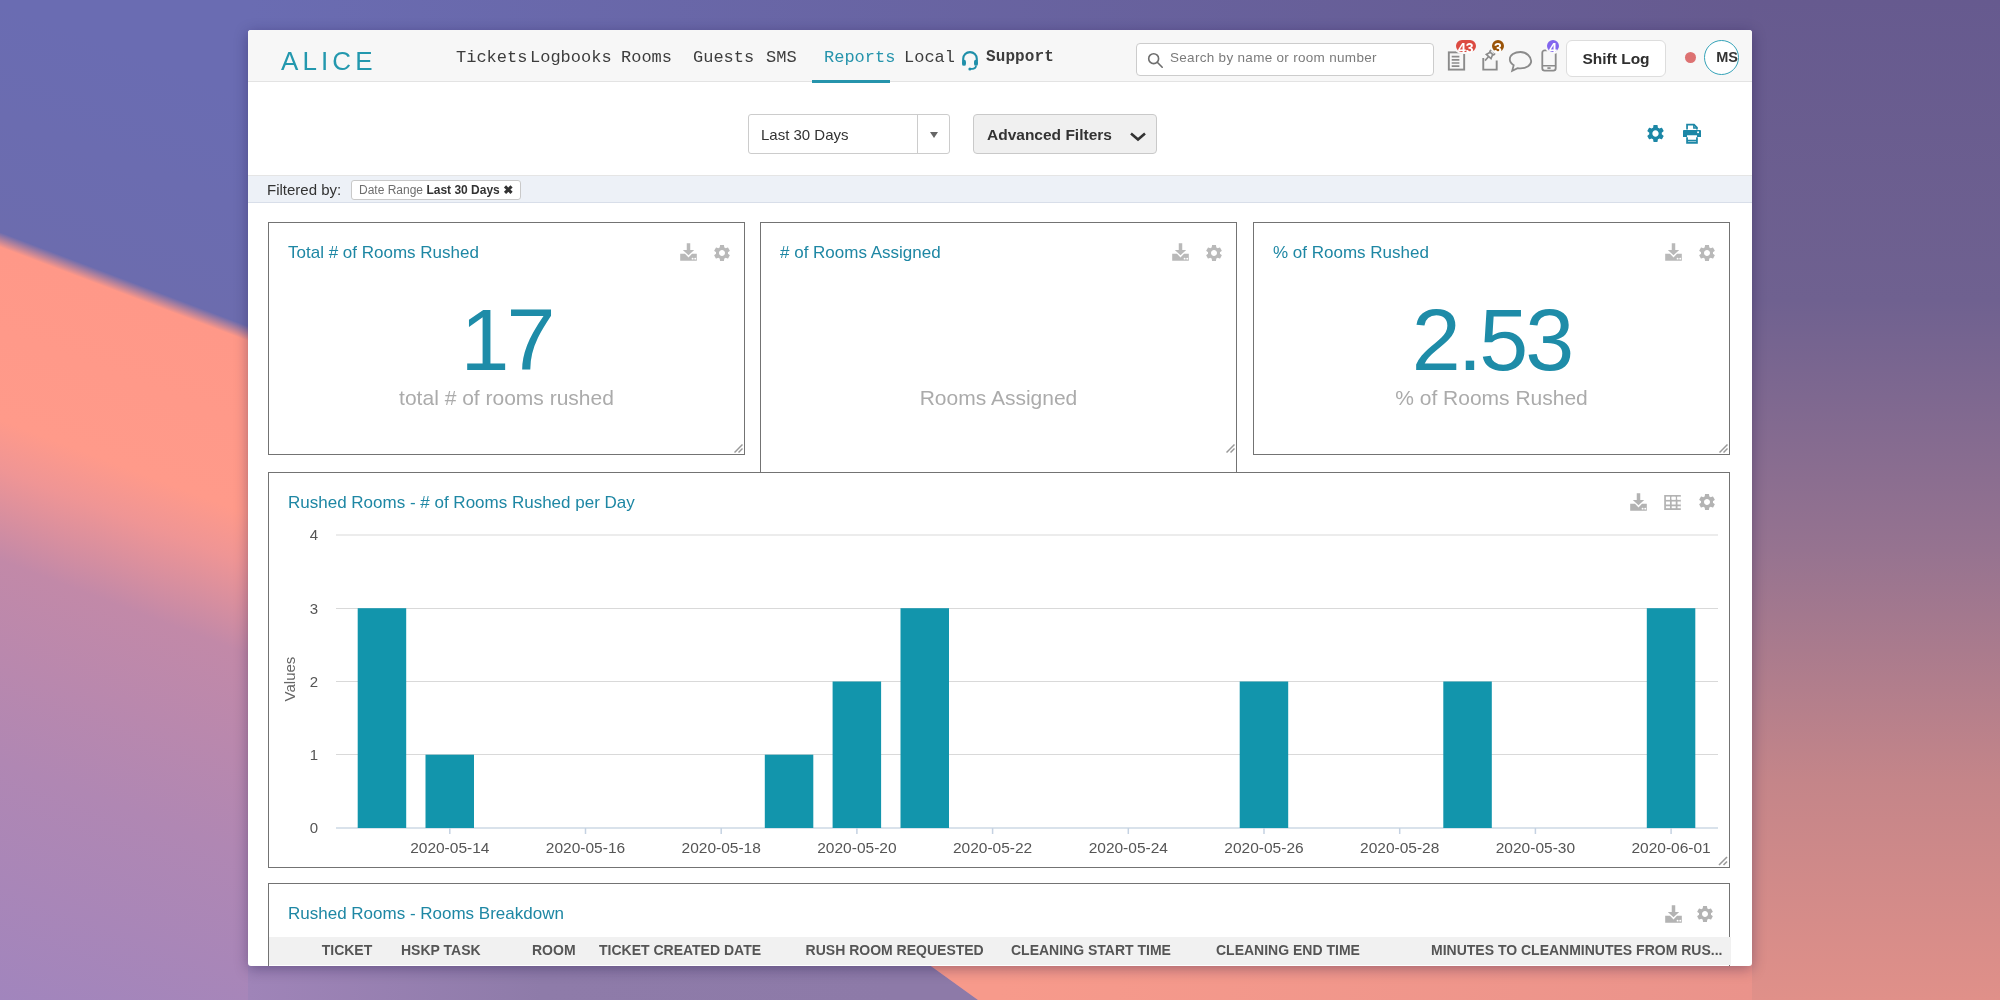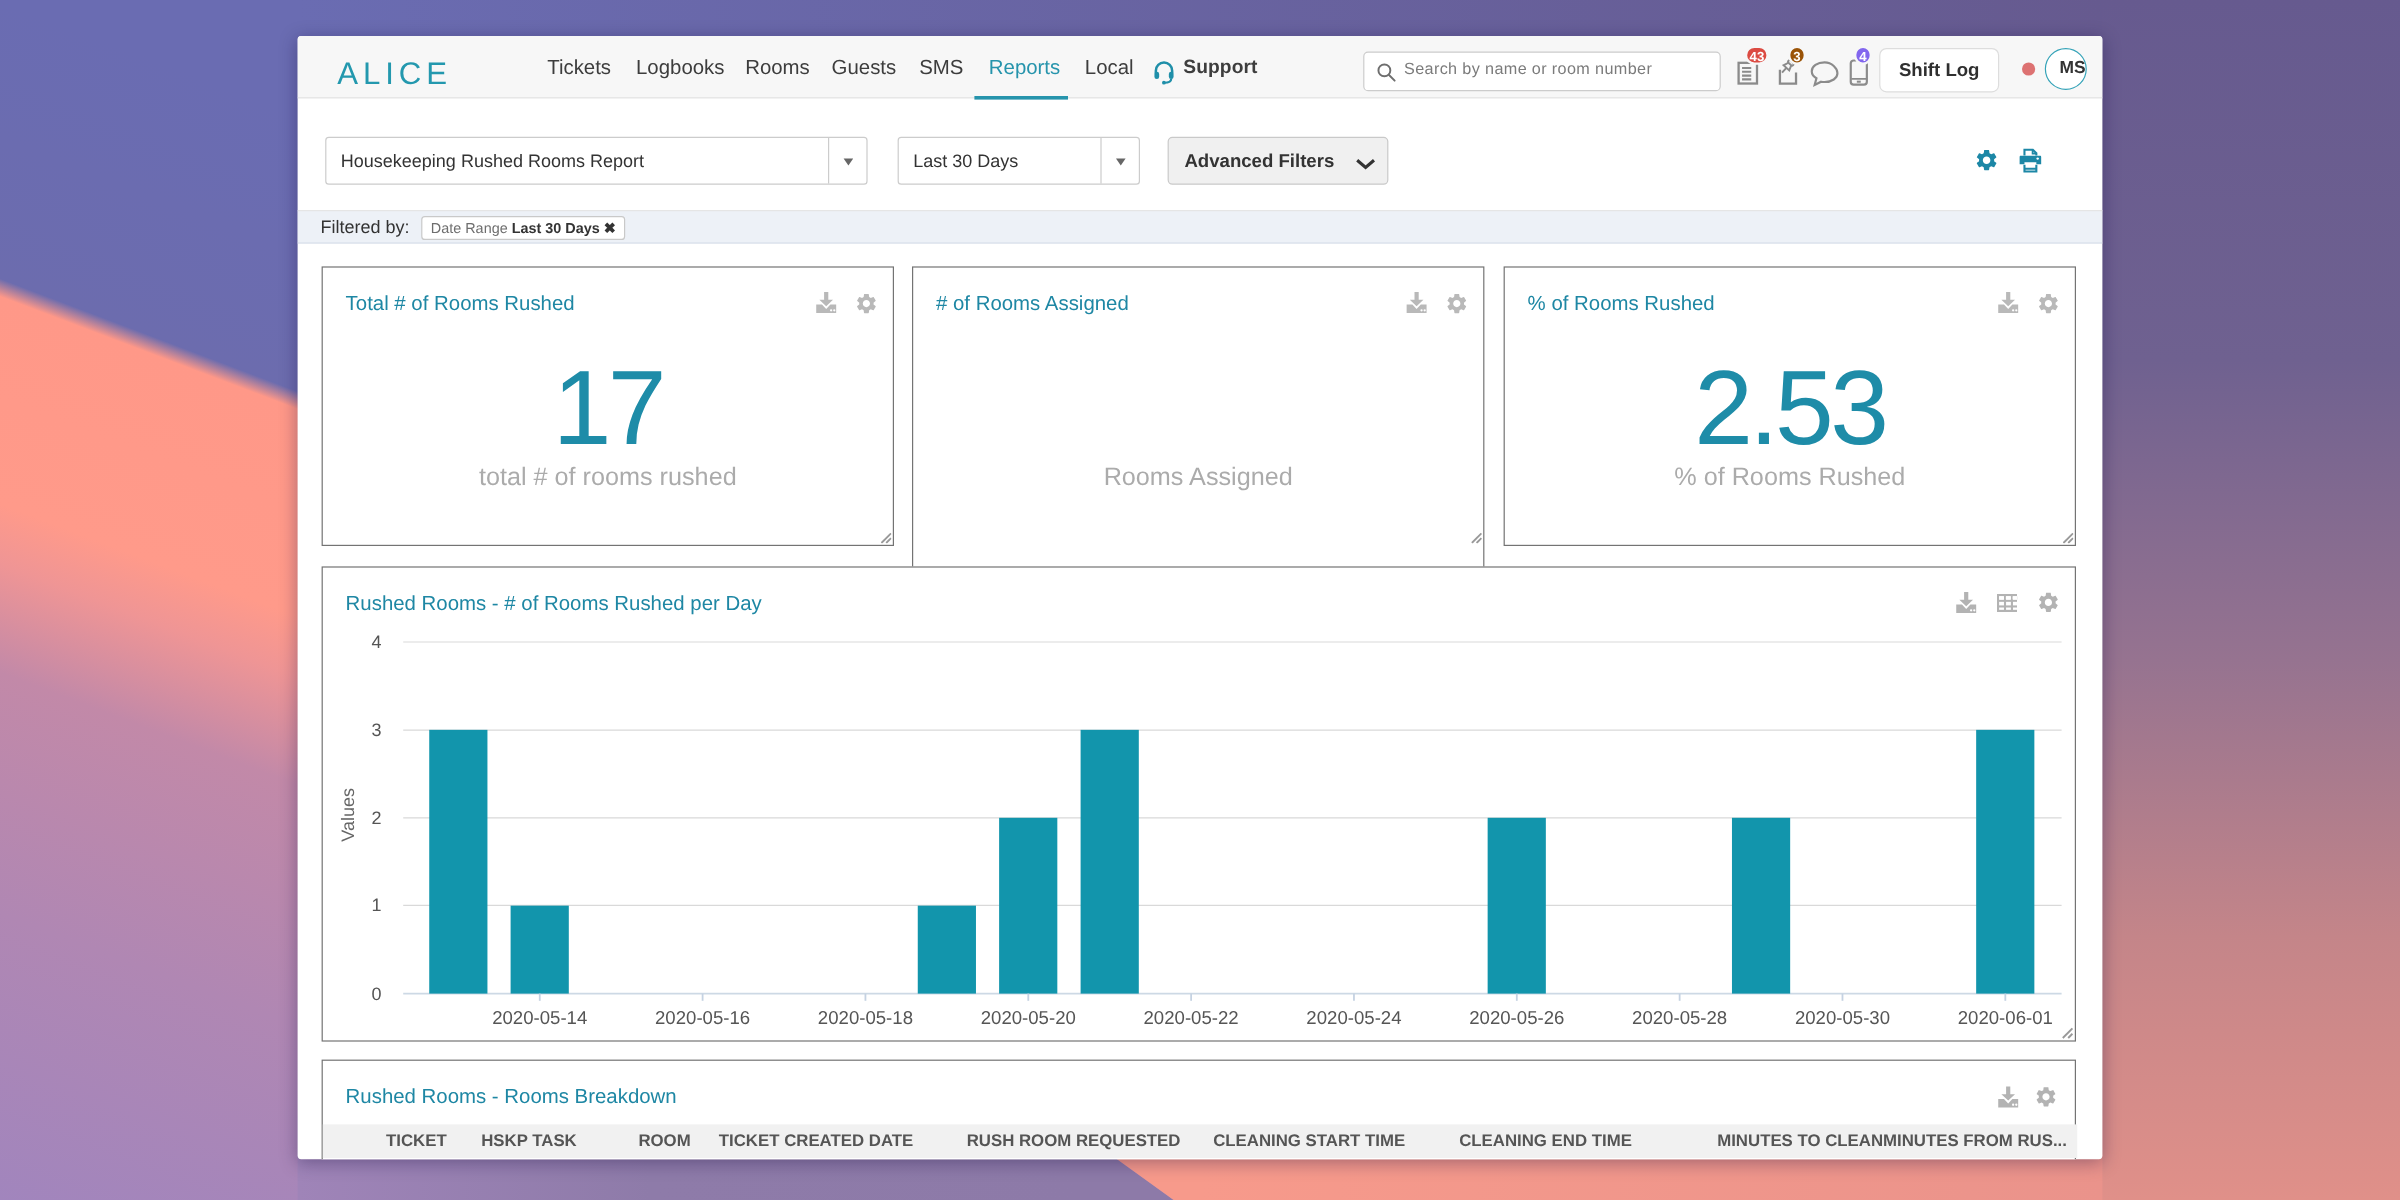--- a/index.html
+++ b/index.html
@@ -3,29 +3,29 @@
 <meta charset="utf-8">
 <style>
 * { margin:0; padding:0; box-sizing:border-box; }
 html,body { width:2000px; height:1000px; overflow:hidden; font-family:"Liberation Sans", sans-serif; }
 #bg { position:fixed; left:0; top:0; width:2000px; height:1000px; z-index:0; }
 .page { position:absolute; left:248px; top:30px; width:1504px; height:936px; background:#fff; border-radius:3px; z-index:1; box-shadow:0 3px 14px rgba(20,10,60,.35); overflow:hidden; }
 .abs { position:absolute; }
 
 .hdr { position:absolute; left:0; top:0; width:100%; height:52px; background:#f7f7f7; border-bottom:1px solid #e3e3e3; }
 .logo { position:absolute; left:33px; top:16px; font-size:26px; letter-spacing:4.1px; color:#2398AE; }
-.nav a { position:absolute; top:27px; transform:translateY(-50%); font-size:17px; color:#3d3d3d; text-decoration:none; white-space:nowrap; }
+.nav a { position:absolute; top:27px; transform:translateY(-50%); font-size:17px; color:#3d3d3d; text-decoration:none; white-space:nowrap;font-family:Liberation Mono, monospace; }
 .nav a.rep { color:#2694AC; }
 .underline { position:absolute; left:564px; top:50px; width:78px; height:3px; background:#2694AC; }
 .search { position:absolute; left:888px; top:13px; width:298px; height:33px; border:1px solid #ccc; border-radius:4px; background:#fff; }
 .search span { position:absolute; left:33px; top:6px; font-size:13.5px; color:#7b7b7b; letter-spacing:0.3px; }
 .shift { position:absolute; left:1318px; top:10px; width:100px; height:37px; background:#fff; border:1px solid #ddd; border-radius:6px; font-weight:bold; font-size:15.5px; color:#2f2f2f; text-align:center; line-height:35px; }
 .reddot { position:absolute; left:1437px; top:22px; width:11px; height:11px; border-radius:50%; background:#DD7272; }
 .avatar { position:absolute; left:1456px; top:10px; width:35px; height:35px; border-radius:50%; border:1.7px solid #35A3B8; background:#fff; text-align:right; line-height:32px; font-weight:bold; font-size:14.5px; color:#333; }
-.badge { position:absolute; min-width:15px; height:16px; border-radius:9px; color:#fff; font-size:11px; font-weight:bold; text-align:center; line-height:16px; padding:0 2px; border:2px solid #f7f7f7; }
+.badge { position:absolute; min-width:15px; height:16px; border-radius:9px; color:#fff; font-size:14px; font-weight:bold; text-align:center; line-height:16px; padding:0 2px; border:2px solid #f7f7f7; }
 
 .sel { position:absolute; top:84px; height:40px; border:1px solid #ccc; border-radius:3px; background:#fff; font-size:15px; color:#333; }
 .sel .txt { position:absolute; left:12px; top:11px; white-space:nowrap; }
 .sel .arr { position:absolute; right:0; top:0; width:32px; height:100%; border-left:1px solid #ccc; }
 .sel .arr:after { content:""; position:absolute; left:12px; top:17px; border-left:4px solid transparent; border-right:4px solid transparent; border-top:6px solid #666; }
 .advf { position:absolute; left:725px; top:84px; width:184px; height:40px; background:#f0f0f0; border:1px solid #c9c9c9; border-radius:4px; font-size:16.5px; font-weight:bold; color:#333; }
 .advf .t { position:absolute; left:13px; top:11px; font-size:15.5px; }
 
 .fbar { position:absolute; left:0; top:145px; width:100%; height:28px; background:#EDF1F7; border-top:1px solid #e5e5e5; border-bottom:1px solid #d8dee9; }
 .fbar .lab { position:absolute; left:19px; top:5px; font-size:15px; color:#333; }
@@ -136,24 +136,20 @@
   <svg class="abs" style="left:1291px; top:19px" width="20" height="23" viewBox="0 0 20 24">
     <rect x="3" y="1.5" width="14" height="21" rx="2.5" fill="none" stroke="#8b8b8b" stroke-width="1.9"></rect>
     <line x1="3.5" y1="17.5" x2="16.5" y2="17.5" stroke="#8b8b8b" stroke-width="1.6"></line>
     <rect x="8.3" y="19" width="3.4" height="1.8" fill="#8b8b8b"></rect>
   </svg>
   <div class="badge" style="left:1297px; top:8px; background:#8266EE;">4</div>
   <div class="shift">Shift Log</div>
   <div class="reddot"></div>
   <div class="avatar">MS</div>
 
-  <div class="sel" style="left:23px; width:452px;">
-      <span class="txt">Housekeeping Rushed Rooms Report</span>
-      <span class="arr"></span>
-    </div>
   <div class="sel" style="left:500px; width:202px;">
       <span class="txt">Last 30 Days</span>
       <span class="arr"></span>
     </div>
   <div class="advf">
       <span class="t">Advanced Filters</span>
     <svg style="position:absolute; right:9px; top:17px" width="18" height="10" viewBox="0 0 18 10">
         <polyline points="2,1.5 9,7.5 16,1.5" fill="none" stroke="#333" stroke-width="2.6"></polyline>
       </svg>
   </div>

